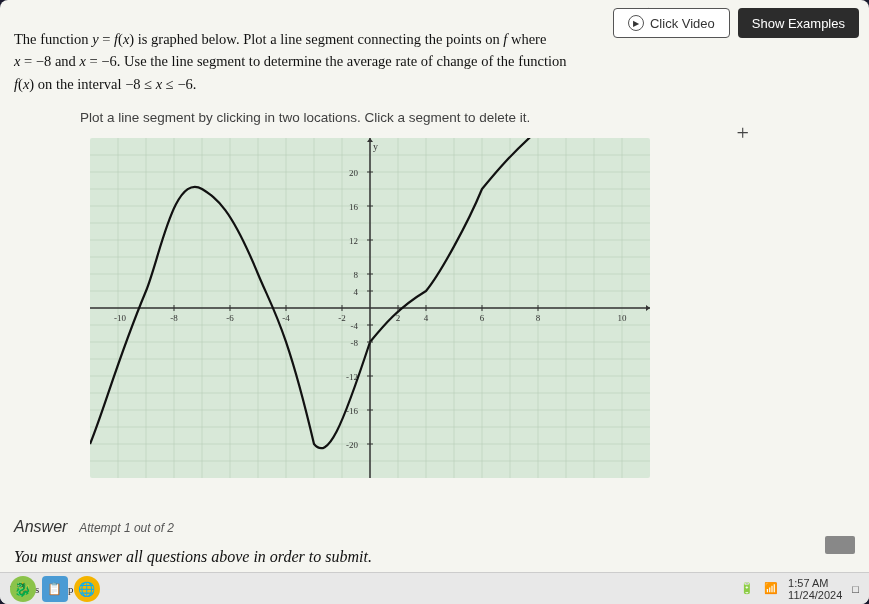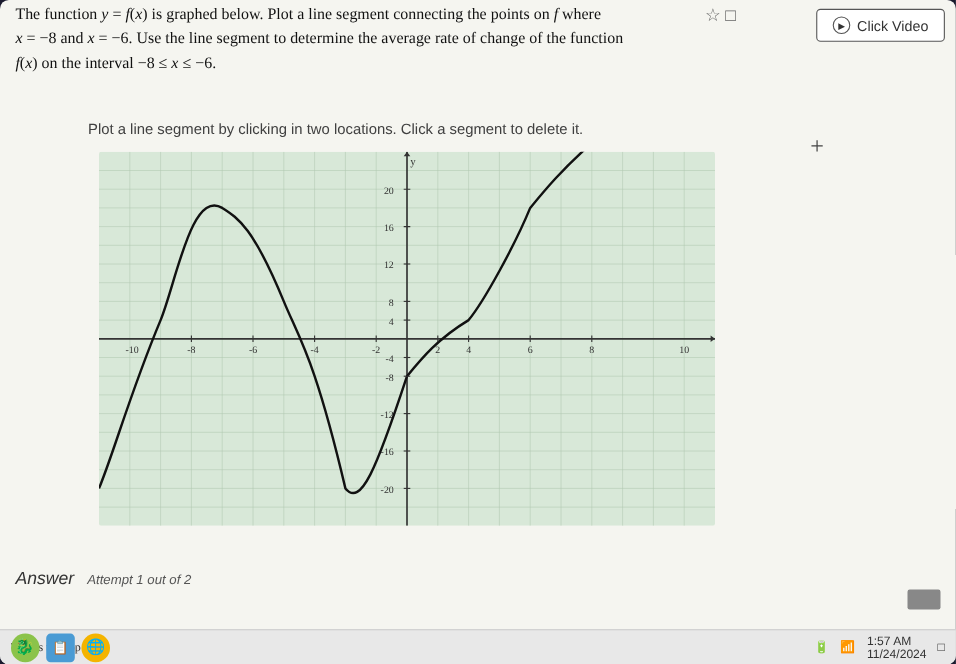--- a/index.html
+++ b/index.html
@@ -54,21 +54,21 @@
       background: #2c2c2c;
       color: white;
       border: none;
       border-radius: 4px;
       padding: 6px 14px;
       font-size: 13px;
       cursor: pointer;
     }
     .problem-text {
       position: absolute;
-      top: 2px;
+      top: 28px;
       left: 14px;
       max-width: 580px;
       font-size: 14.5px;
       line-height: 1.55;
       color: #111;
     }
     .instruction-text {
       position: absolute;
       top: 110px;
       left: 80px;
@@ -169,20 +169,23 @@
   </style>
 </head>
 <body>
 
 <div class="screen">
 
   <div class="header-bar">
     <button class="btn-watch">
       <span class="play-icon">▶</span>
       <span>Click Video</span>
+    </button>
+    <button class="btn-show">
+      <span>Show Examples</span>
     </button>
   </div>
 
   <div class="top-right-icons">☆ □</div>
 
   <div class="problem-text">
     <span>
       The function <i>y</i> = <i>f</i>(<i>x</i>) is graphed below. Plot a line segment connecting the points on <i>f</i> where<br>
       <i>x</i> = −8 and <i>x</i> = −6. Use the line segment to determine the average rate of change of the function<br>
       <i>f</i>(<i>x</i>) on the interval −8 ≤ <i>x</i> ≤ −6.
@@ -311,20 +314,23 @@
         <line x1="277" y1="306" x2="283" y2="306"></line>
       </g>
     </svg>
   </div>
 
   <div class="answer-section">
     <span class="answer-label">Answer</span>
     <span class="attempt-text">Attempt 1 out of 2</span>
   </div>
 
+  <div class="submit-text">
+    <span>You must answer all questions above in order to submit.</span>
+  </div>
 
   <div class="small-box"></div>
 
   <div class="taskbar">
     <div class="taskbar-left">
       <span style="font-size:11px;">Temps to drop</span>
       <span>^</span>
     </div>
     <span>🔋</span>
     <span>📶</span>

